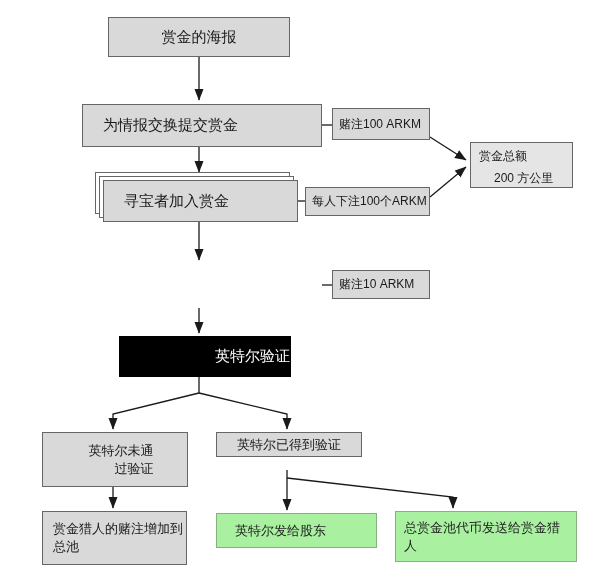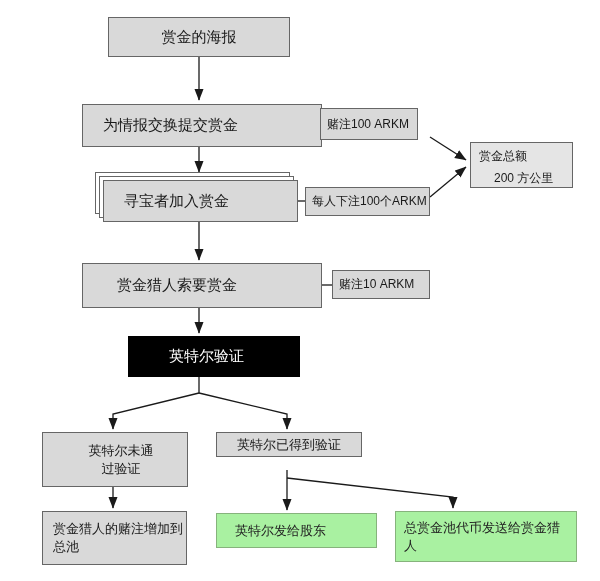--- a/index.html
+++ b/index.html
@@ -51,53 +51,50 @@
   </svg>
 
   <div class="node" style="left:82px;top:104px;width:240px;height:43px;padding-left:20px;">
     <span class="txt">为情报交换提交赏金</span>
   </div>
 
   <div class="node centered" style="left:108px;top:17px;width:182px;height:40px;">
     <span class="txt">赏金的海报</span>
   </div>
 
-  <div class="node small" style="left:320px;top:108px;width:98px;height:32px;padding-left:6px;">
+  <div class="node small" style="left:332px;top:108px;width:98px;height:32px;padding-left:6px;">
     <span class="txt">赌注100 ARKM</span>
   </div>
 
   <div class="stack-layer" style="left:95px;top:172px;width:195px;height:42px;"></div>
   <div class="stack-layer" style="left:99px;top:176px;width:195px;height:42px;"></div>
   <div class="node" style="left:103px;top:180px;width:195px;height:42px;padding-left:20px;">
     <span class="txt">寻宝者加入赏金</span>
   </div>
 
   <div class="node small" style="left:305px;top:187px;width:125px;height:29px;padding-left:6px;">
     <span class="txt">每人下注100个ARKM</span>
   </div>
 
   <div class="total-box" style="left:470px;top:142px;width:103px;height:46px;">
     <span class="t1">赏金总额</span>
     <span class="t2">200 方公里</span>
   </div>
 
-  <div class="node" style="left:82px;top:263px;width:240px;height:45px;padding-left:34px;">
-    <span class="txt">赏金猎人索要赏金</span>
-  </div>
 
   <div class="node small" style="left:332px;top:270px;width:98px;height:29px;padding-left:6px;">
     <span class="txt">赌注10 ARKM</span>
   </div>
 
-  <div class="node black" style="left:128px;top:336px;width:172px;height:41px;padding-left:40px;">
+  <div class="node black" style="left:119px;top:336px;width:172px;height:41px;padding-left:40px;justify-content:flex-end;">
     <span class="txt">英特尔验证</span>
   </div>
 
   <div class="node mid centered" style="left:42px;top:432px;width:146px;height:55px;">
-    <span class="txt" style="text-align:center;margin-left:12px;">英特尔未通
+    <span class="txt" style="text-align:right;margin-left:12px;">英特尔未通
 过验证</span>
   </div>
 
   <div class="node mid centered" style="left:216px;top:432px;width:146px;height:25px;">
     <span class="txt">英特尔已得到验证</span>
   </div>
 
   <div class="node mid green" style="left:216px;top:513px;width:161px;height:35px;padding-left:18px;">
     <span class="txt">英特尔发给股东</span>
   </div>

